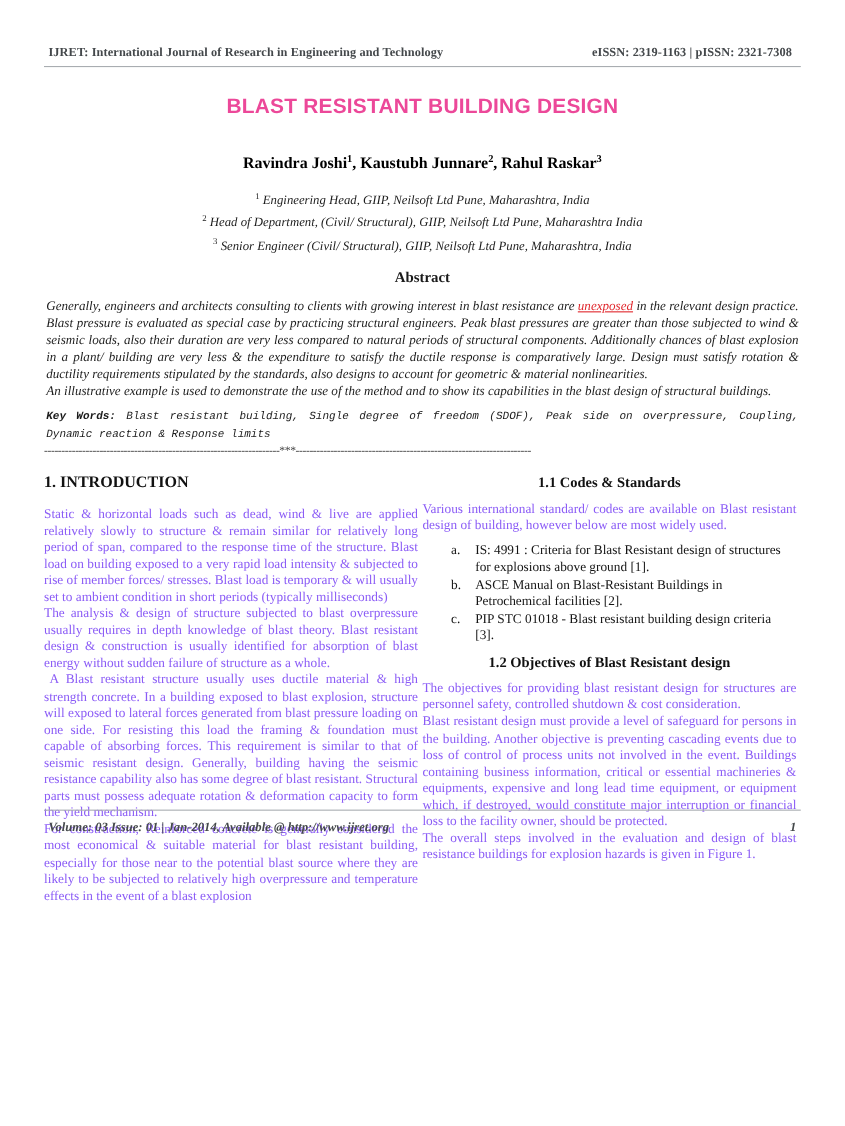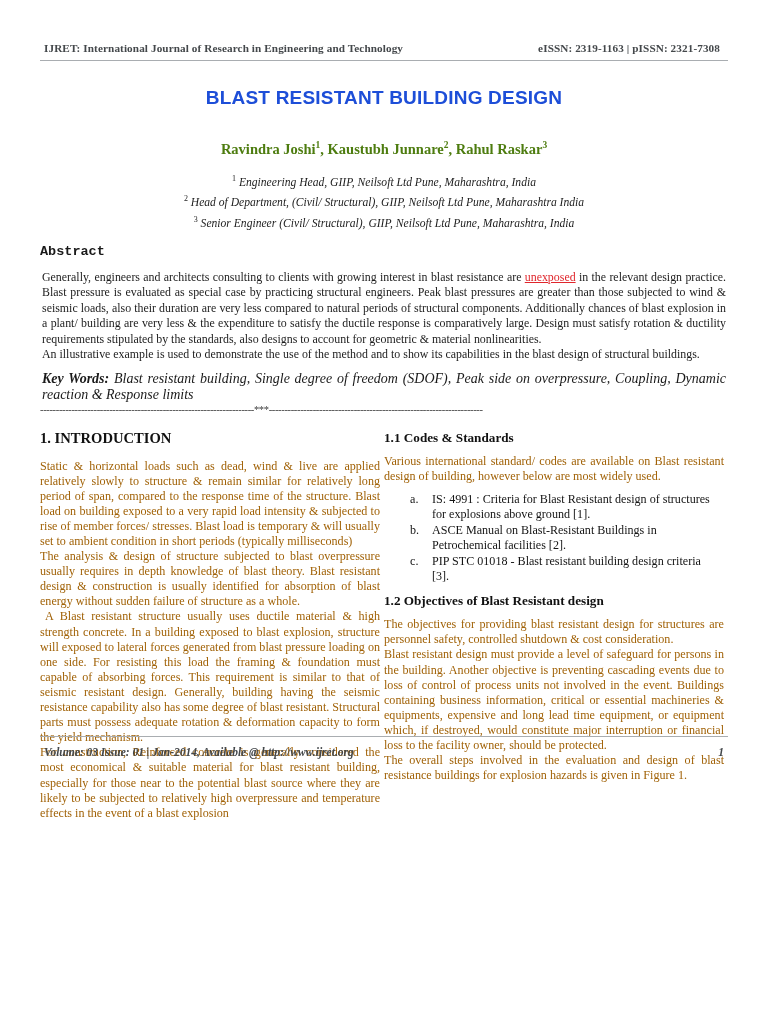--- a/index.html
+++ b/index.html
@@ -44,71 +44,73 @@
   }
 
   
   .title {
     text-align: center;
     font-family: "Liberation Sans", sans-serif;
     font-weight: bold;
     font-size: 19px;
     letter-spacing: 0.2px;
     margin: 26px 0 0 0;
-    color: #1d4ed8;
+    color: #ec4899;
   }
   .authors {
     text-align: center;
     font-family: "Liberation Serif", serif;
     font-weight: bold;
     font-size: 14.5px;
     margin: 31px 0 0 0;
-    color: #4d7c0f;
+    color: #000000;
   }
   .authors sup { font-size: 9.5px; }
 
   .affils {
     text-align: center;
     font-style: italic;
     font-size: 11.6px;
     line-height: 16.5px;
     margin: 13px 0 0 0;
     color: #1c1c1c;
   }
   .affils sup { font-size: 8px; font-style: normal; }
   .affils div { white-space: nowrap; }
 
   
   .abstract-head {
-    text-align: left;
-    font-family: Liberation Mono, monospace;
+    text-align: center;
+    font-family: Liberation Serif, serif;
     font-weight: bold;
     font-size: 13.5px;
     margin: 12px 0 0 0;
   }
   .abstract-body {
+    font-style: italic;
     font-size: 11.9px;
     line-height: 15.4px;
     text-align: justify;
     margin: 11px 2px 0 2px;
     color: #1c1c1c;
   }
   .abstract-body p { margin: 0; }
   .spellerr {
     color: #e0262c;
     text-decoration: underline;
     text-decoration-style: solid;
   }
 
   .keywords {
     font-style: italic;
-    font-size: 14px;
+    font-size: 10px;
     line-height: 15.6px;
     text-align: justify;
     margin: 9px 2px 0 2px;
+    font-family: Liberation Mono, monospace;
   }
   .keywords b { font-style: italic; font-weight: bold; }
 
   .dashrule {
     font-size: 10.5px;
     letter-spacing: -0.35px;
     color: #3a3a3a;
     margin: 1px 0 0 0;
     white-space: nowrap;
     overflow: hidden;
@@ -129,29 +131,30 @@
     font-size: 14.6px;
     margin: 0 0 12px 0;
     color: #111;
   }
   h3.subsec {
     font-family: "Liberation Serif", serif;
     font-weight: bold;
     font-size: 13.2px;
     margin: 0 0 8px 0;
     color: #111;
+    text-align: center;
   }
   h3.subsec.spaced { margin-top: 14px; }
 
   .body-text {
     font-size: 12.1px;
     line-height: 15.1px;
     text-align: justify;
     margin: 0;
-    color: #a16207;
+    color: #8b5cf6;
   }
   .body-text + .body-text { margin-top: 0; }
   .indent1 { text-indent: 5px; }
 
   ol.alpha {
     list-style: none;
     margin: 8px 11px 9px 0;
     padding: 0 0 0 26px;
     counter-reset: alphaitem;
   }

